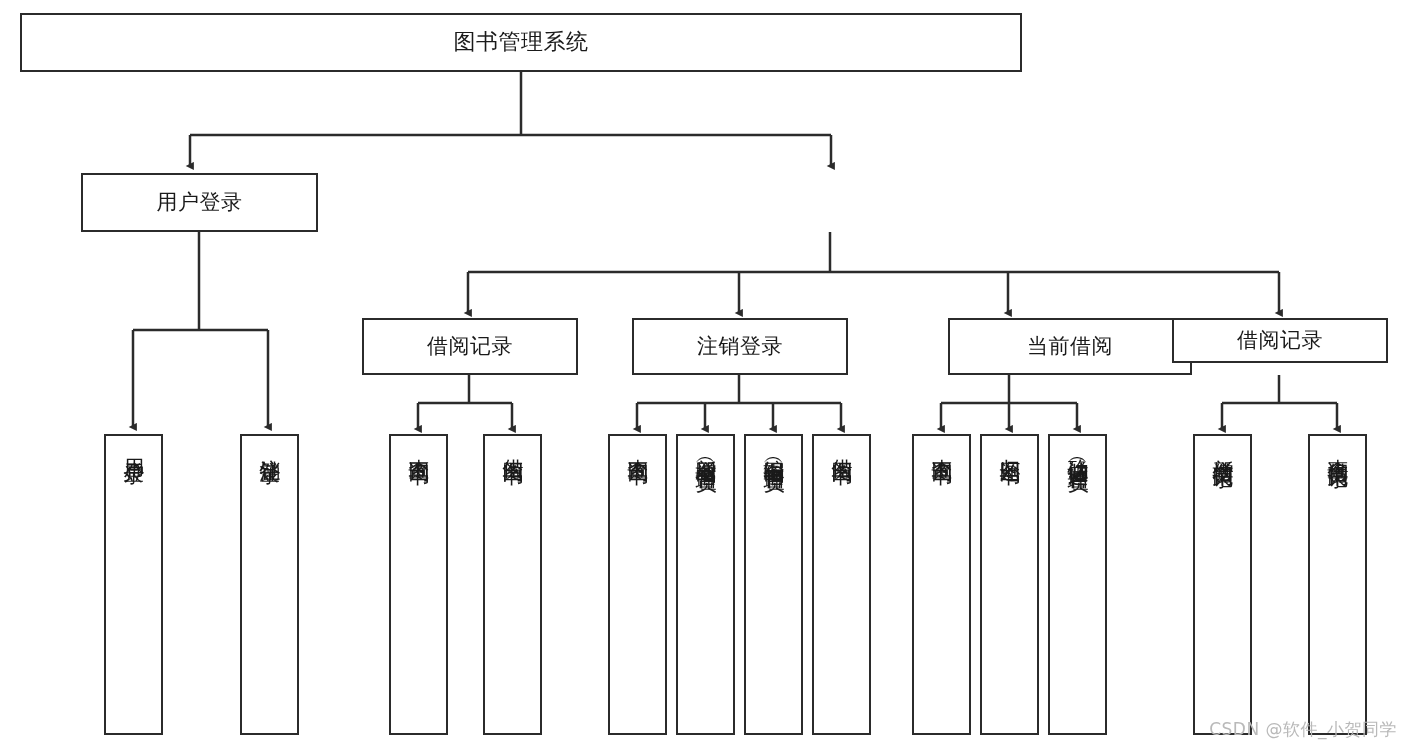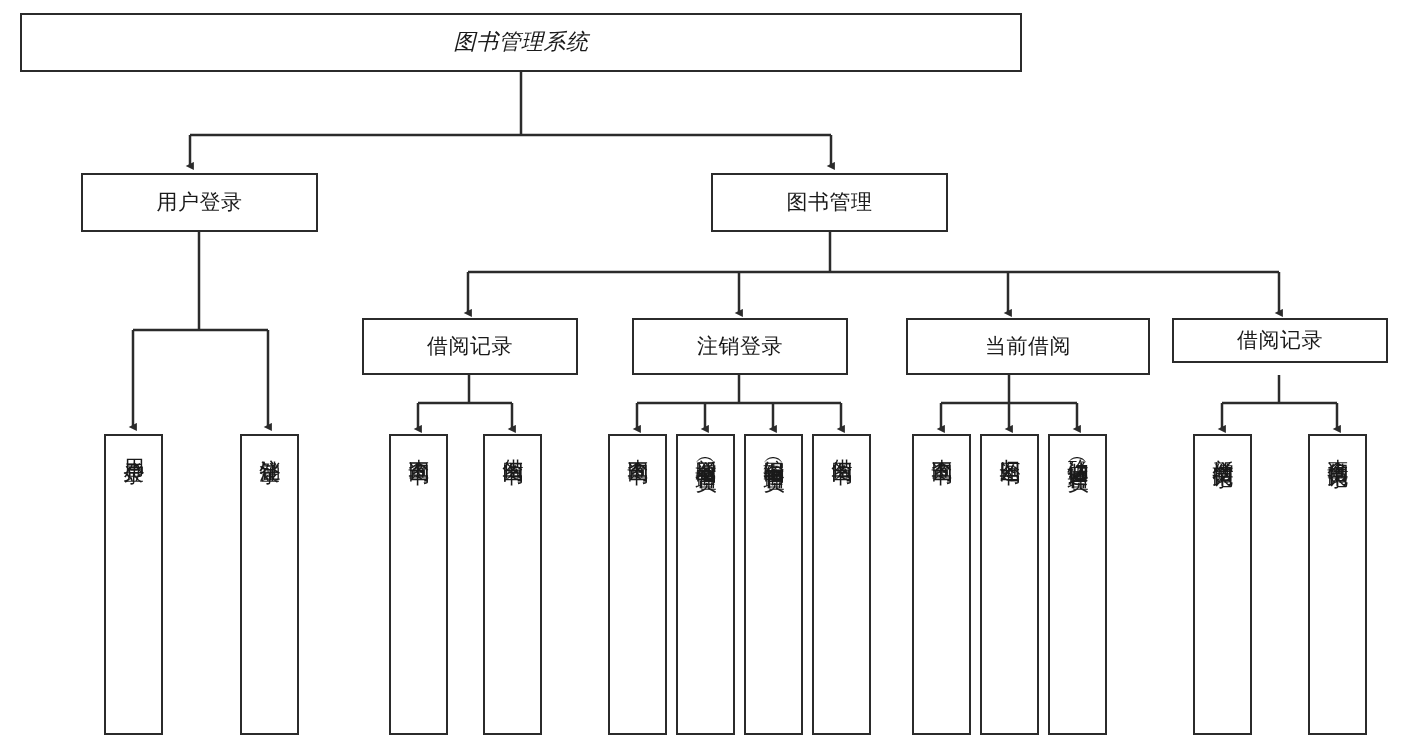--- a/index.html
+++ b/index.html
@@ -41,21 +41,20 @@
     text-align: center;
     line-height: 1.12;
     letter-spacing: 0.5px;
   }
   
   .node.h .label {
     font-size: 21px;
   }
   .node.root .label {
     font-size: 22px;
-    font-style: italic;
   }
   
   .node.v {
     align-items: flex-start;
     padding-top: 6px;
   }
   .node.v .label {
     writing-mode: vertical-rl;
     text-orientation: upright;
     font-size: 21px;
@@ -129,31 +128,28 @@
     </g>
   </svg>
 
   <div class="node h root" style="left:20px; top:13px; width:1002px; height:59px;">
     <span class="label">图书管理系统</span>
   </div>
 
   <div class="node h" style="left:81px; top:173px; width:237px; height:59px;">
     <span class="label">用户登录</span>
   </div>
-  <div class="node h" style="left:711px; top:173px; width:237px; height:59px;">
-    <span class="label">图书管理</span>
-  </div>
 
   <div class="node h" style="left:362px; top:318px; width:216px; height:57px;">
     <span class="label">借阅记录</span>
   </div>
   <div class="node h" style="left:632px; top:318px; width:216px; height:57px;">
     <span class="label">注销登录</span>
   </div>
-  <div class="node h" style="left:906px; top:318px; width:244px; height:57px;">
+  <div class="node h" style="left:948px; top:318px; width:244px; height:57px;">
     <span class="label">当前借阅</span>
   </div>
   <div class="node h" style="left:1172px; top:318px; width:216px; height:45px;">
     <span class="label">借阅记录</span>
   </div>
 
   <div class="node v" style="left:104px; top:434px; width:59px; height:301px;">
     <span class="label">用户登录</span>
   </div>
   <div class="node v" style="left:240px; top:434px; width:59px; height:301px;">
@@ -190,14 +186,15 @@
     <span class="label">确认归还（管理员）</span>
   </div>
 
   <div class="node v" style="left:1193px; top:434px; width:59px; height:301px;">
     <span class="label">新增借阅记录</span>
   </div>
   <div class="node v" style="left:1308px; top:434px; width:59px; height:301px;">
     <span class="label">查询借阅记录</span>
   </div>
 
+  <div class="watermark">CSDN @软件_小贺同学</div>
 
 </div>
 
 </body></html>

